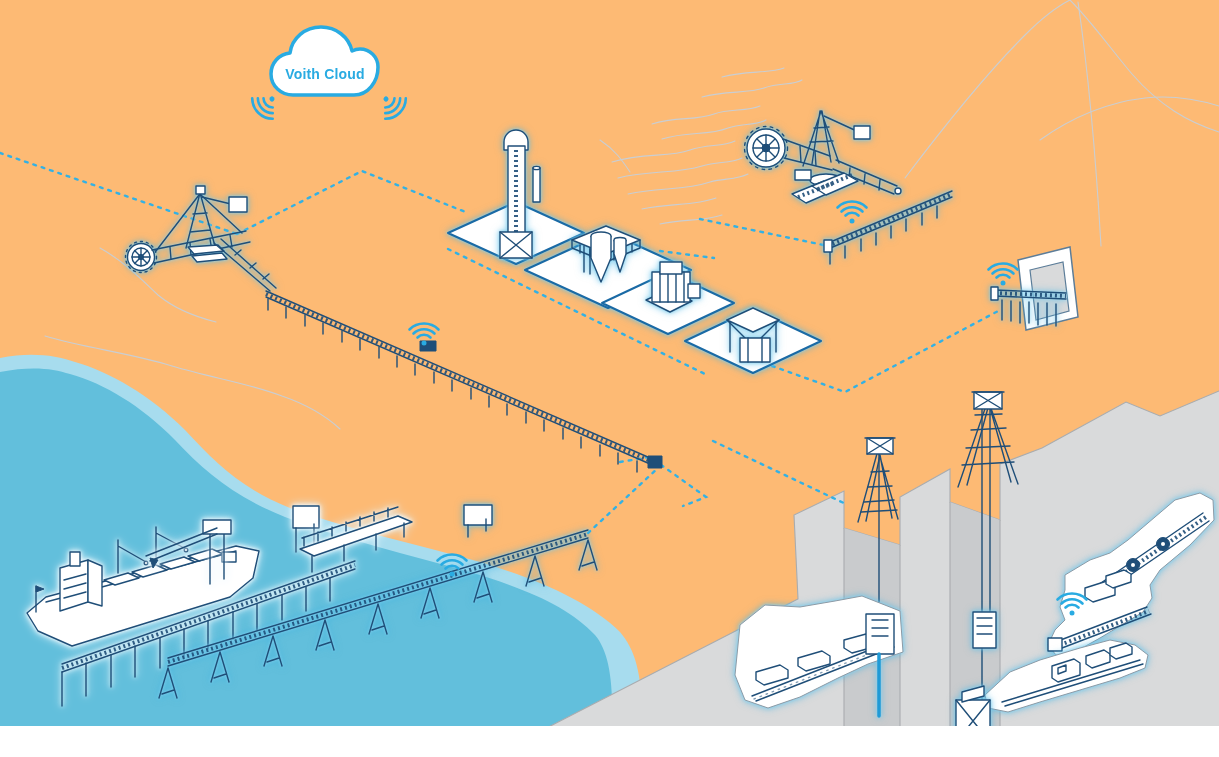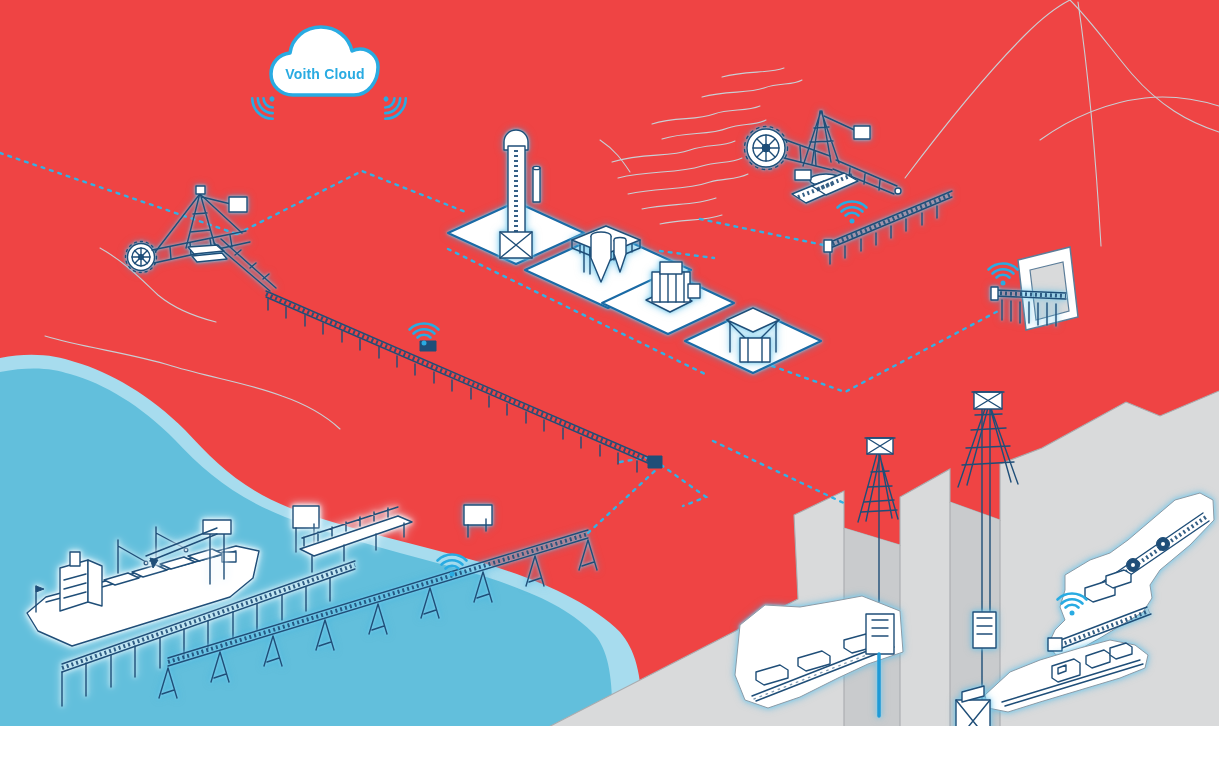--- a/index.html
+++ b/index.html
@@ -1,16 +1,16 @@
 <!DOCTYPE html>
 <html><head>
 <meta charset="utf-8">
 <style>
   html,body{margin:0;padding:0;background:#fff;}
-  .stage{position:relative;width:1219px;height:726px;overflow:hidden;background:#ef4444;
+  .stage{position:relative;width:1219px;height:726px;overflow:hidden;background:#fdba74;
          font-family:"Liberation Sans",sans-serif;}
   svg{display:block}
   .db{stroke:#1f4e78;fill:none;stroke-width:1.4;stroke-linecap:round;stroke-linejoin:round}
   .dbf{stroke:#1f4e78;fill:#fff;stroke-width:1.4;stroke-linejoin:round}
   .dbs{stroke:#1f4e78;fill:#1f4e78;stroke-width:1}
   .tile{stroke:#1a6aa5;stroke-width:2;fill:#fff;stroke-linejoin:round}
   .dot{stroke:#33b1e4;stroke-width:2.4;stroke-dasharray:2.8 6;stroke-linecap:round;fill:none}
   .wifi{stroke:#29abe2;fill:none;stroke-width:2.6;stroke-linecap:round}
   .wifid{fill:#29abe2;stroke:none}
   .sketch{stroke:#c9ced3;stroke-width:1.1;fill:none;stroke-linecap:round}

